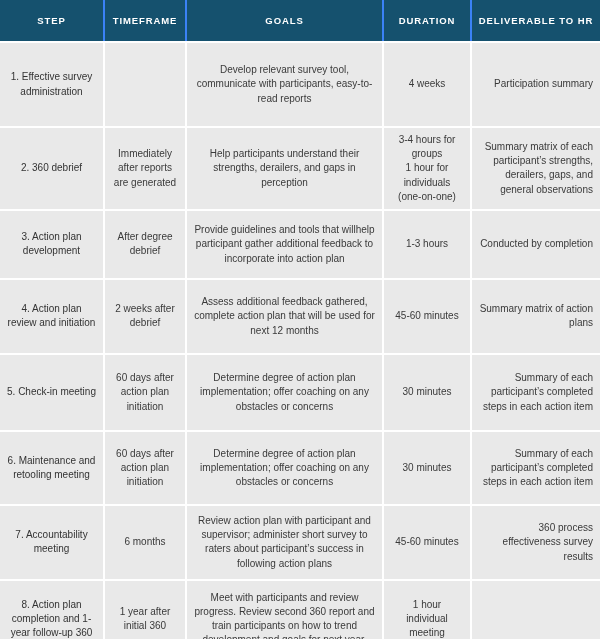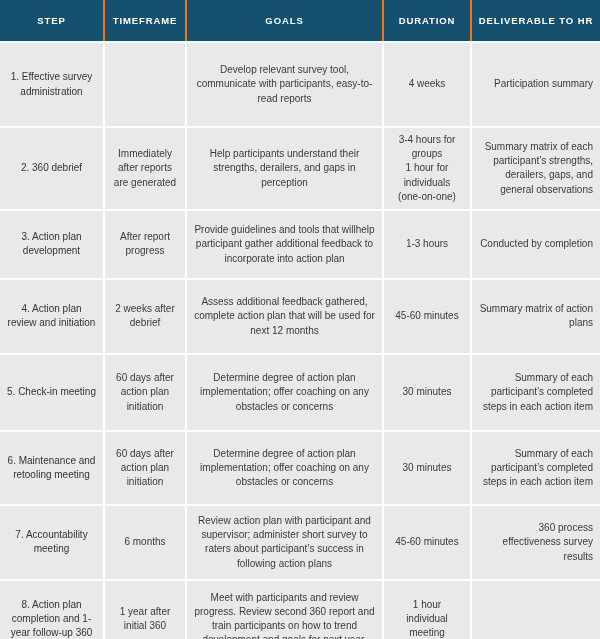--- a/index.html
+++ b/index.html
@@ -34,21 +34,21 @@
     background: #15516e;
     color: #ffffff;
     font-size: 9.5px;
     font-weight: bold;
     letter-spacing: 0.9px;
     text-align: center;
     vertical-align: middle;
     height: 42px;
     padding: 0 3px;
     border-left: 2px solid #ffffff;
-    border-right: 2px solid #f97316;
+    border-right: 2px solid #3b82f6;
     border-bottom: 2px solid #ffffff;
     box-sizing: border-box;
     text-transform: uppercase;
   }
   #process-table thead th:first-child { border-left: none; }
   #process-table thead th:last-child  { border-right: none; }
 
   
   #process-table tbody td {
     background: #e9e9e9;
@@ -109,21 +109,21 @@
       </tr>
       <tr style="height: 80px;">
         <td class="step-cell">2. 360 debrief</td>
         <td>Immediately after reports are generated</td>
         <td>Help participants understand their strengths, derailers, and gaps in perception</td>
         <td>3-4 hours for groups<br>1 hour for individuals (one-on-one)</td>
         <td>Summary matrix of each participant’s strengths, derailers, gaps, and general observations</td>
       </tr>
       <tr style="height: 69px;">
         <td class="step-cell">3. Action plan development</td>
-        <td>After report progress</td>
+        <td>After degree debrief</td>
         <td>Provide guidelines and tools that willhelp participant gather additional feedback to incorporate into action plan</td>
         <td>1-3 hours</td>
         <td>Conducted by completion</td>
       </tr>
       <tr style="height: 75px;">
         <td class="step-cell">4. Action plan review and initiation</td>
         <td>2 weeks after debrief</td>
         <td>Assess additional feedback gathered, complete action plan that will be used for next 12 months</td>
         <td>45-60 minutes</td>
         <td>Summary matrix of action plans</td>

